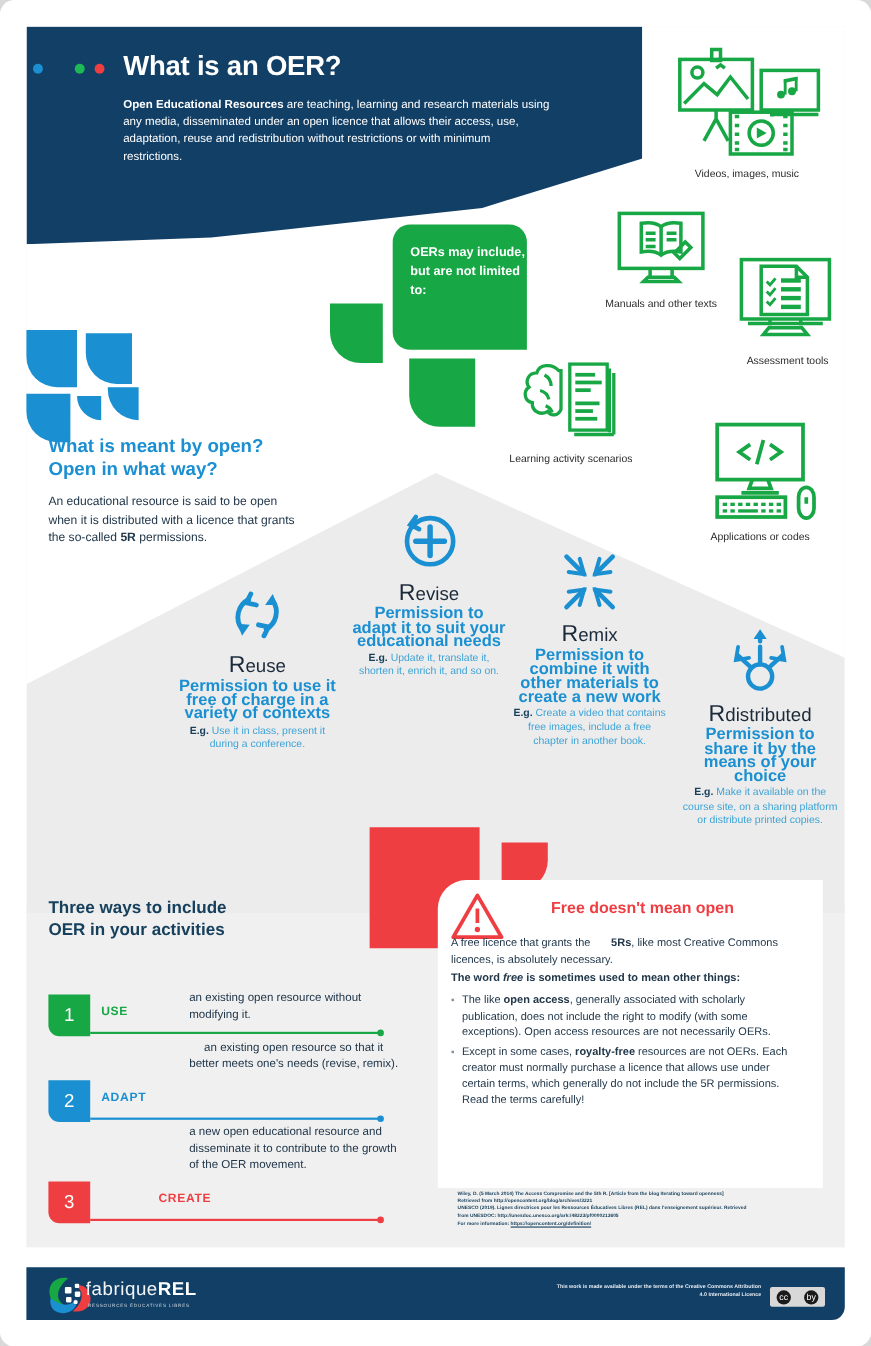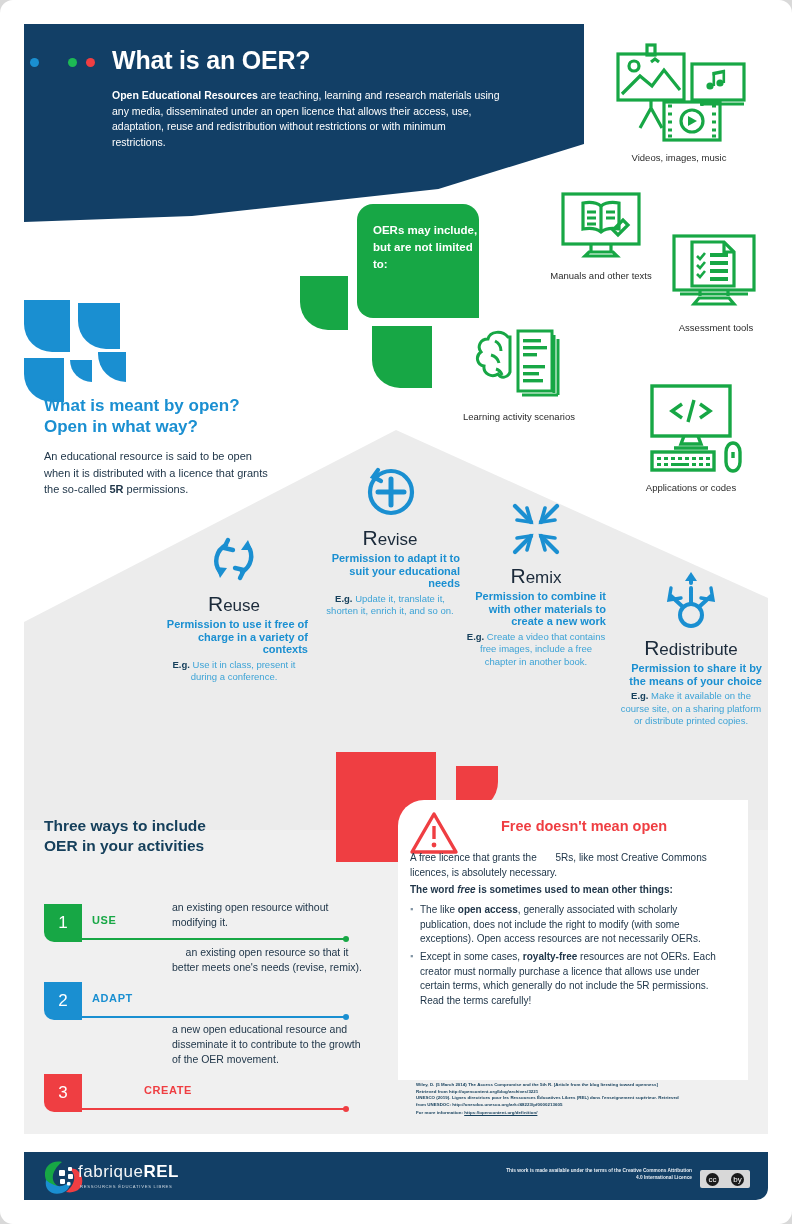--- a/index.html
+++ b/index.html
@@ -48,41 +48,41 @@
 
   
   .sec-title{position:absolute;color:#1a8fd1;font-size:17px;font-weight:bold;line-height:21px;}
   .sec-body{position:absolute;color:#21374a;font-size:11px;line-height:16.5px;}
   .sec-body b{font-weight:bold;}
 
   
   .r5{position:absolute;text-align:center;}
   .r5 .rname{font-size:17px;color:#1b2a3a;line-height:20px;margin-top:2px;}
   .r5 .rname span{color:#1b2a3a;}
-  .r5 .rperm{font-size:11px;font-weight:bold;color:#1a8fd1;line-height:12.5px;margin-top:2px;text-align:right;}
+  .r5 .rperm{font-size:15px;font-weight:bold;color:#1a8fd1;line-height:12.5px;margin-top:2px;}
   .r5 .reg{font-size:9.5px;color:#3da3d6;line-height:12.5px;margin-top:3px;}
   .r5 .reg b{color:#16405c;font-weight:bold;}
 
   
   .tw-title{position:absolute;left:44px;top:816px;color:#16405c;font-size:15.5px;font-weight:bold;line-height:20px;}
   .tw-row{position:absolute;}
   .tw-num{position:absolute;width:38px;height:38px;color:#fff;font-size:17px;
      display:flex;align-items:center;justify-content:center;border-radius:0 0 0 10px;}
   .tw-num.green{background:#17a745;}
   .tw-num.blue{background:#1a8fd1;}
   .tw-num.red{background:#ef3e42;}
   .tw-label{position:absolute;font-size:11px;font-weight:bold;letter-spacing:.6px;}
   .tw-line{position:absolute;height:2px;}
   .tw-line .bead{position:absolute;right:-3px;top:-2px;width:6px;height:6px;border-radius:50%;}
   .tw-desc{position:absolute;font-size:10.5px;color:#21374a;line-height:15px;width:190px;}
 
   
   .free-title{position:absolute;color:#ef3e42;font-size:14.5px;font-weight:bold;}
   .free-p{position:absolute;font-size:10px;color:#21374a;line-height:14.5px;width:322px;}
-  .free-p b{font-weight:normal;padding-left:16px;}
+  .free-p b{font-weight:bold;padding-left:16px;}
   .free-p i{font-style:italic;}
   .free-li{position:absolute;font-size:10px;color:#21374a;line-height:14.5px;width:310px;}
   .free-li::before{content:"▪";color:#7f93a3;position:absolute;left:-10px;top:-1px;font-size:9px;}
   .free-li b{font-weight:bold;}
 
   
   .refs{position:absolute;left:416px;top:1082px;width:336px;font-size:4.4px;line-height:6.6px;
      color:#16405c;font-weight:bold;letter-spacing:.05px;}
   .refs .u{text-decoration:underline;}
 
@@ -314,21 +314,21 @@
         <path d="M32 8 v16" stroke-dasharray="5 5"></path>
         <path d="M32 2 l-6 9 h12 z" fill="#1a8fd1" stroke="none"></path>
         <circle cx="32" cy="45" r="11"></circle>
         <path d="M32 34 v-10"></path>
         <path d="M24 37 L12 26"></path>
           <path d="M12 18 l-2 12 12 -2" stroke-width="3.4"></path>
         <path d="M40 37 L52 26"></path>
           <path d="M52 18 l2 12 -12 -2" stroke-width="3.4"></path>
       </g>
     </svg>
-    <div class="rname"><span style="font-size:21px;">R</span><span>edistribute</span></div>
+    <div class="rname"><span style="font-size:21px;">R</span><span>distributed</span></div>
     <div class="rperm">Permission to share it by the means of your choice</div>
     <div class="reg"><b>E.g.</b><span> Make it available on the course site, on a sharing platform or distribute printed copies.</span></div>
   </div>
 
   <div class="tw-title">
     <div>Three ways to include</div>
     <div>OER in your activities</div>
   </div>
 
   <div class="tw-row" style="left:0;top:0;">

